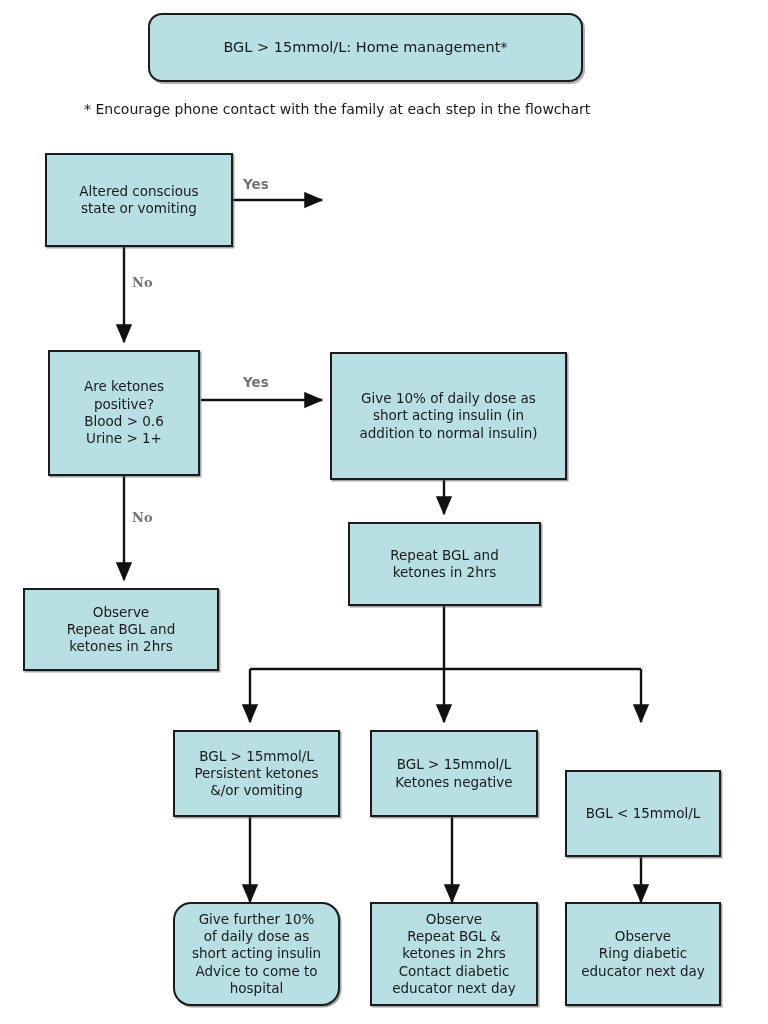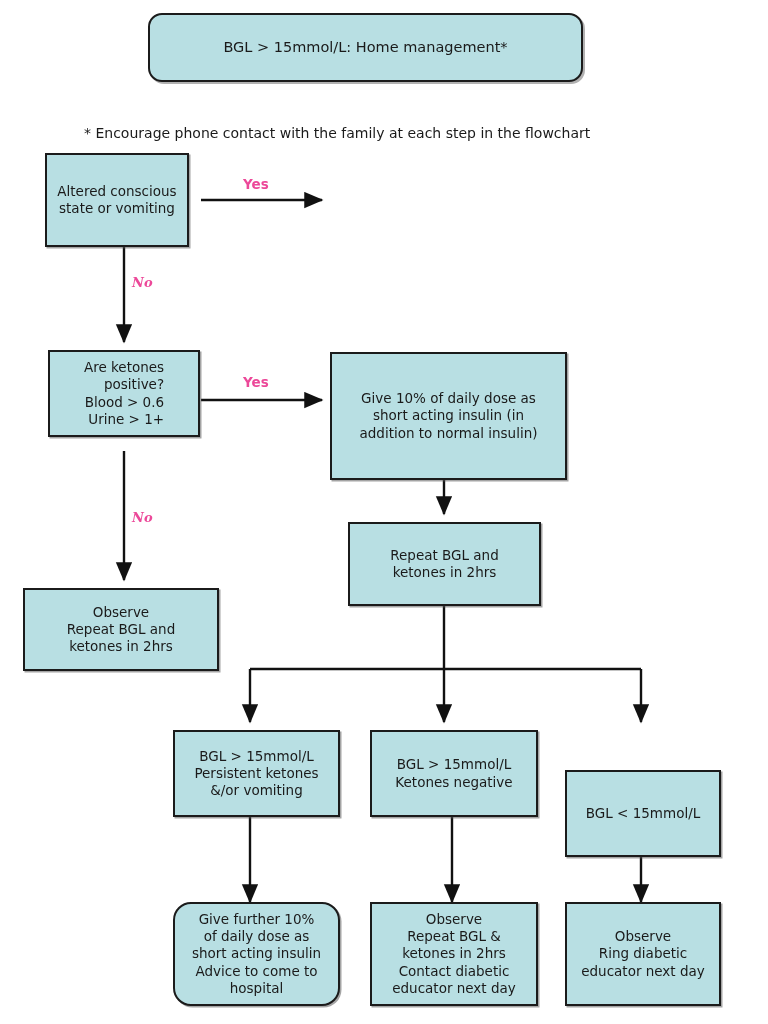--- a/index.html
+++ b/index.html
@@ -40,33 +40,31 @@
   .node.title-node {
     border-radius: 14px;
     font-size: 14.5px;
     box-shadow: 2px 2px 0 rgba(100,100,100,0.5);
   }
   .footnote {
     position: absolute;
     font-size: 14px;
     color: #1a1a1a;
     white-space: pre;
-    margin-top: 24px;
   }
   .edge-label {
     position: absolute;
     font-size: 13.5px;
     font-weight: bold;
-    color: #ec4899;
+    color: #737373;
     white-space: pre;
   }
   .edge-label.serif {
     font-family: "DejaVu Serif", serif;
     font-size: 13px;
-    font-style: italic;
   }
   svg.connectors {
     position: absolute;
     left: 0; top: 0;
     width: 768px;
     height: 1024px;
     pointer-events: none;
   }
 </style>
 </head>
@@ -107,29 +105,29 @@
     <g stroke="#111111" stroke-width="2.4" fill="none">
 
       <path d="M250,669 L641,669"></path>
     </g>
   </svg>
 
   <div class="node title-node" style="left:148px; top:13px; width:435px; height:69px;">BGL &gt; 15mmol/L: Home management*</div>
 
   <div class="footnote" style="left:84px; top:101px;">* Encourage phone contact with the family at each step in the flowchart</div>
 
-  <div class="node" style="left:45px; top:153px; width:144px; height:94px;">Altered conscious
+  <div class="node" style="left:45px; top:153px; width:188px; height:94px;">Altered conscious
 state or vomiting</div>
 
   <div class="edge-label" style="left:243px; top:176px;">Yes</div>
 
 
   <div class="edge-label serif" style="left:132px; top:275px;">No</div>
 
-  <div class="node" style="left:48px; top:350px; width:152px; height:87px;text-align:right;">Are ketones
+  <div class="node" style="left:48px; top:350px; width:152px; height:126px;">Are ketones
 positive?
 Blood &gt; 0.6
 Urine &gt; 1+</div>
 
   <div class="edge-label" style="left:243px; top:374px;">Yes</div>
 
   <div class="node" style="left:330px; top:352px; width:237px; height:128px;">Give 10% of daily dose as
 short acting insulin (in
 addition to normal insulin)</div>
 

